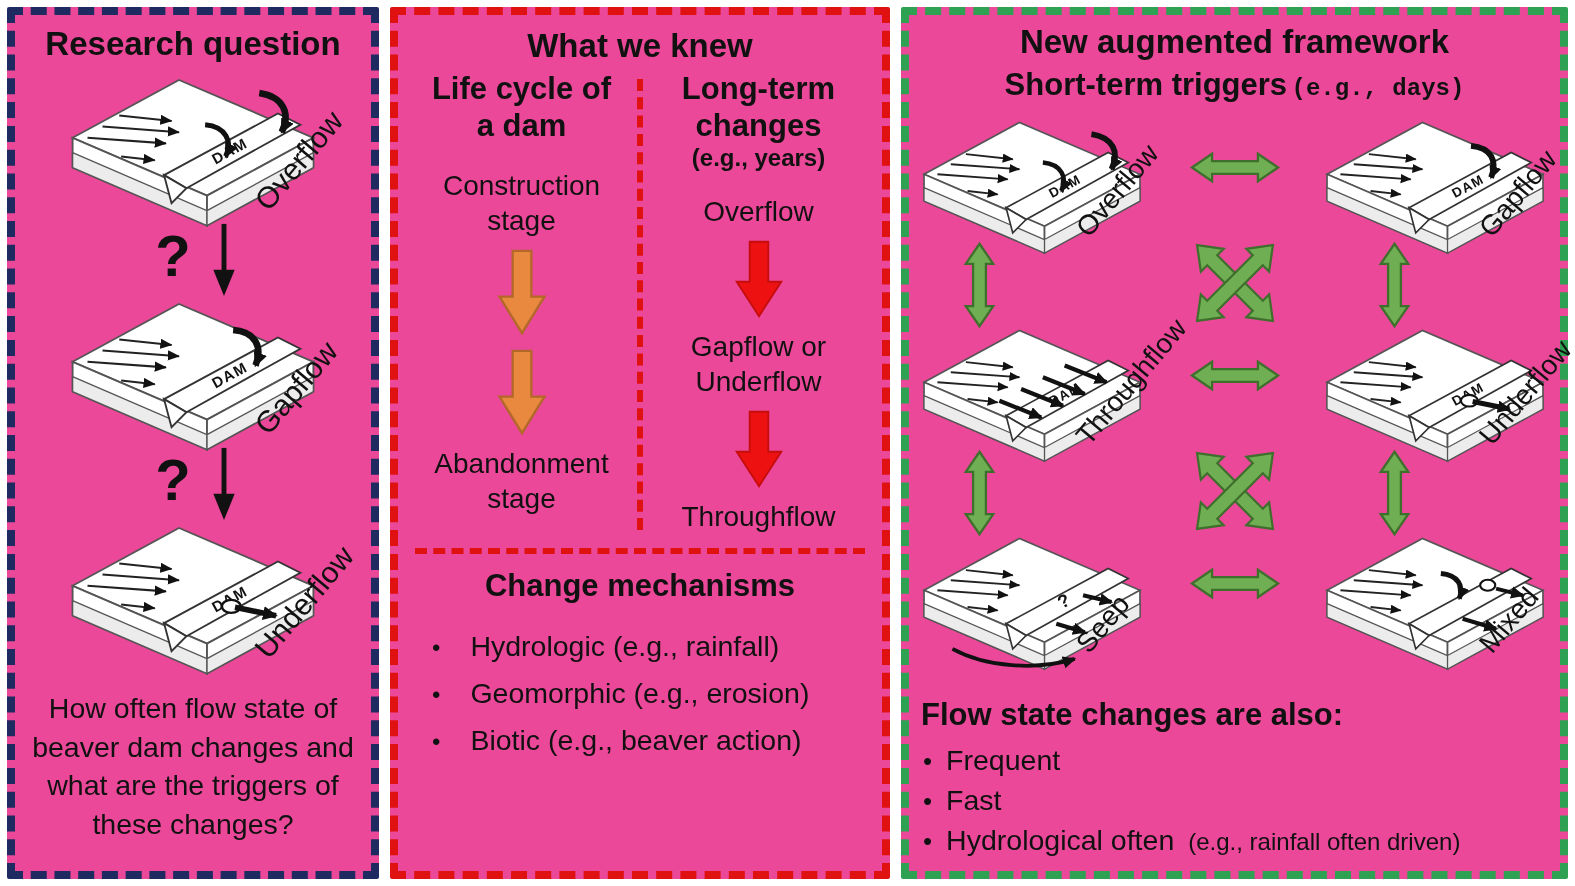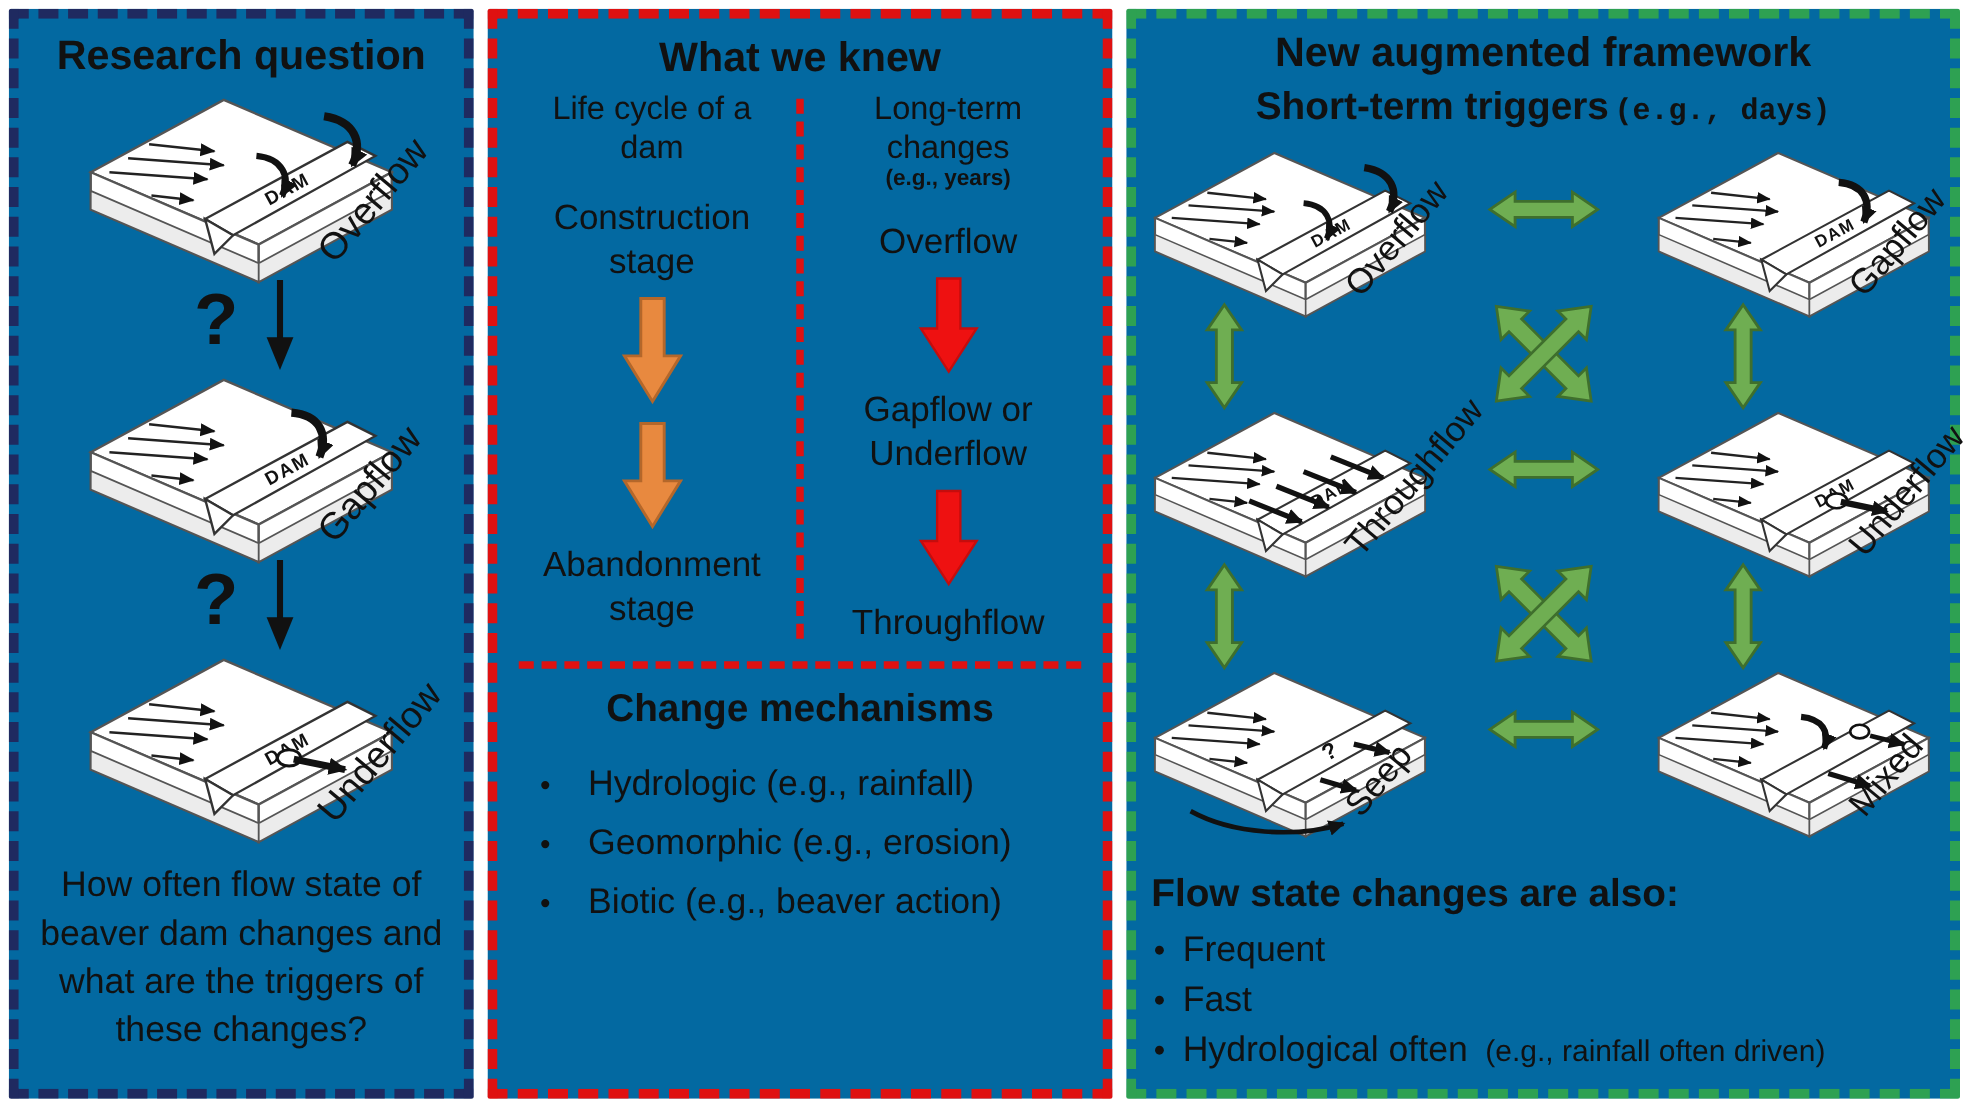--- a/index.html
+++ b/index.html
@@ -1,27 +1,27 @@
 <!DOCTYPE html>
 <html style="--navy-border: #1f2a60; --red-border: #df1111; --green-border: #2ea152; --green-arrow-fill: #6fae52; --green-arrow-stroke: #3f6f2d; --orange-arrow-fill: #e8893f; --orange-arrow-stroke: #b4672a; --red-arrow-fill: #ee1111; --red-arrow-stroke: #c50d0d;"><head>
 <meta charset="utf-8">
 <style>
   html,body{margin:0;padding:0;}
   body{
     width:1575px;height:886px;box-sizing:border-box;background:#fff;
     font-family:"Liberation Sans", sans-serif;color:#111;
     display:flex;gap:11px;padding:7px;overflow:hidden;
   }
-  .panel{box-sizing:border-box;background:#0369a1;border-radius:2px;position:relative;}
+  .panel{box-sizing:border-box;background:#ec4899;border-radius:2px;position:relative;}
   .panel-left  {flex:0 0 372px;border:8px dashed var(--navy-border);display:flex;flex-direction:column;align-items:center;padding:4px 6px;}
   .panel-mid   {flex:0 0 500px;border:8px dashed var(--red-border);display:flex;flex-direction:column;align-items:center;padding:6px 8px;}
   .panel-right {flex:1;border:8px dashed var(--green-border);display:flex;flex-direction:column;padding:4px 10px;}
 
   .h-title{font-weight:bold;font-size:33px;text-align:center;line-height:1.15;margin:6px 0 2px;}
-  .small-note{font-weight:bold;font-size:18px;}
+  .small-note{font-weight:bold;font-size:24px;}
 
   
   .dam-fig{position:relative;}
   .dam-fig svg{display:block;width:100%;height:auto;overflow:visible;}
   .dam-label{
     position:absolute;font-size:28px;color:#111;white-space:nowrap;
     transform:rotate(-50deg);transform-origin:0 50%;pointer-events:none;z-index:3;
   }
   .dam-left{width:252px;height:166px;margin:0 auto;}
   .dam-left .dam-label{left:77%;bottom:8px;font-size:30px;}
@@ -32,21 +32,21 @@
   .q-row{display:flex;align-items:center;gap:20px;height:58px;margin:0 0 0 6px;}
   .qmark{font-size:58px;font-weight:bold;line-height:1;transform:translateY(-4px);}
   .research-question{
     font-size:28.5px;line-height:1.36;text-align:center;max-width:338px;margin-top:10px;
   }
 
   
   .cols{display:flex;width:100%;margin-top:4px;}
   .col{flex:1;display:flex;flex-direction:column;align-items:center;text-align:center;}
   .col-divider{width:0;border-left:6px dashed var(--red-border);margin:8px 0;}
-  .col .heading{font-weight:normal;font-size:26px;line-height:1.18;max-width:200px;}
+  .col .heading{font-weight:bold;font-size:31px;line-height:1.18;max-width:200px;}
   .stage,.state{font-size:28px;line-height:1.25;max-width:205px;}
   .col-left .heading{margin-bottom:20px;}
   .stage{margin:4px 0;}
   .state{margin:4px 0;}
   .arrow-gap{margin:6px 0;}
   .hr-div{width:96%;border-top:6px dashed var(--red-border);margin:10px 0 8px;}
   .mech-heading{font-weight:bold;font-size:31px;text-align:center;margin:6px 0 12px;}
   .mech-list{list-style:none;margin:0;padding:0 0 0 26px;align-self:flex-start;}
   .mech-list li{display:flex;gap:30px;font-size:28.5px;margin:14px 0;align-items:baseline;}
   .mech-list .bullet{font-size:24px;}

